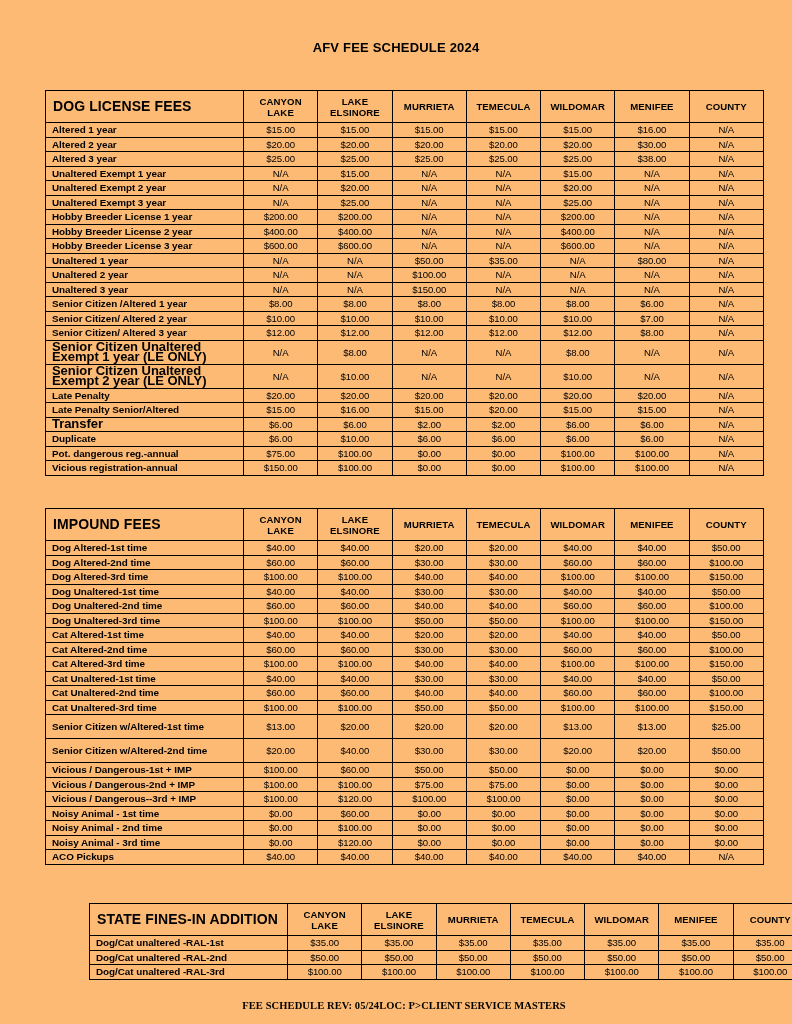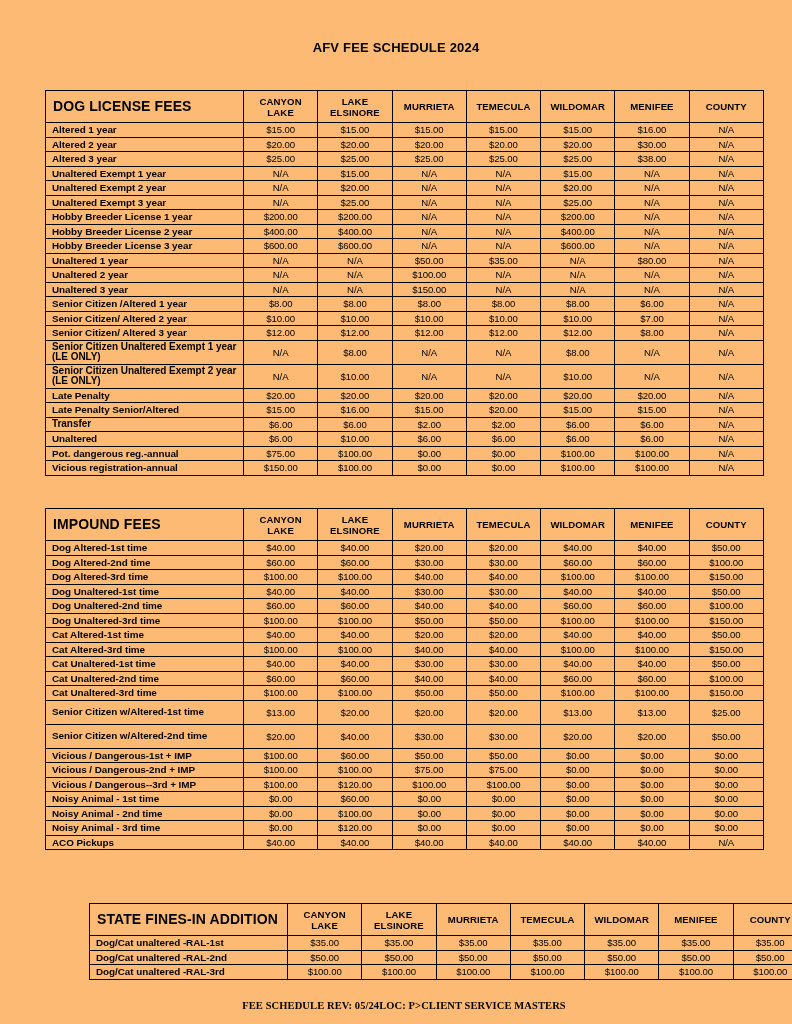--- a/index.html
+++ b/index.html
@@ -73,21 +73,21 @@
   tbody td.rowlabel {
     text-align: left;
     padding: 0.5px 0 0.5px 6px;
     font-weight: bold;
     font-size: 9.9px;
     line-height: 11.2px;
     letter-spacing: -0.05px;
     margin-left: 9px;
   }
   tbody td.rowlabel.small {
-    font-size: 10px;
+    font-size: 13px;
     line-height: 10.3px;
   }
   tbody td.val {
     text-align: center;
     font-size: 9.6px;
     letter-spacing: -0.1px;
   }
   tbody tr { height: 14.5px; }
   tbody tr.tall2 { height: 24px; }
 
@@ -330,21 +330,21 @@
             <td class="rowlabel small">Transfer</td>
             <td class="val">$6.00</td>
             <td class="val">$6.00</td>
             <td class="val">$2.00</td>
             <td class="val">$2.00</td>
             <td class="val">$6.00</td>
             <td class="val">$6.00</td>
             <td class="val">N/A</td>
           </tr>
           <tr>
-            <td class="rowlabel">Unaltered</td>
+            <td class="rowlabel">Duplicate</td>
             <td class="val">$6.00</td>
             <td class="val">$10.00</td>
             <td class="val">$6.00</td>
             <td class="val">$6.00</td>
             <td class="val">$6.00</td>
             <td class="val">$6.00</td>
             <td class="val">N/A</td>
           </tr>
           <tr>
             <td class="rowlabel">Pot. dangerous reg.-annual</td>
@@ -458,20 +458,30 @@
             <td class="rowlabel">Cat Altered-1st time</td>
             <td class="val">$40.00</td>
             <td class="val">$40.00</td>
             <td class="val">$20.00</td>
             <td class="val">$20.00</td>
             <td class="val">$40.00</td>
             <td class="val">$40.00</td>
             <td class="val">$50.00</td>
           </tr>
           <tr>
+            <td class="rowlabel">Cat Altered-2nd time</td>
+            <td class="val">$60.00</td>
+            <td class="val">$60.00</td>
+            <td class="val">$30.00</td>
+            <td class="val">$30.00</td>
+            <td class="val">$60.00</td>
+            <td class="val">$60.00</td>
+            <td class="val">$100.00</td>
+          </tr>
+          <tr>
             <td class="rowlabel">Cat Altered-3rd time</td>
             <td class="val">$100.00</td>
             <td class="val">$100.00</td>
             <td class="val">$40.00</td>
             <td class="val">$40.00</td>
             <td class="val">$100.00</td>
             <td class="val">$100.00</td>
             <td class="val">$150.00</td>
           </tr>
           <tr>

